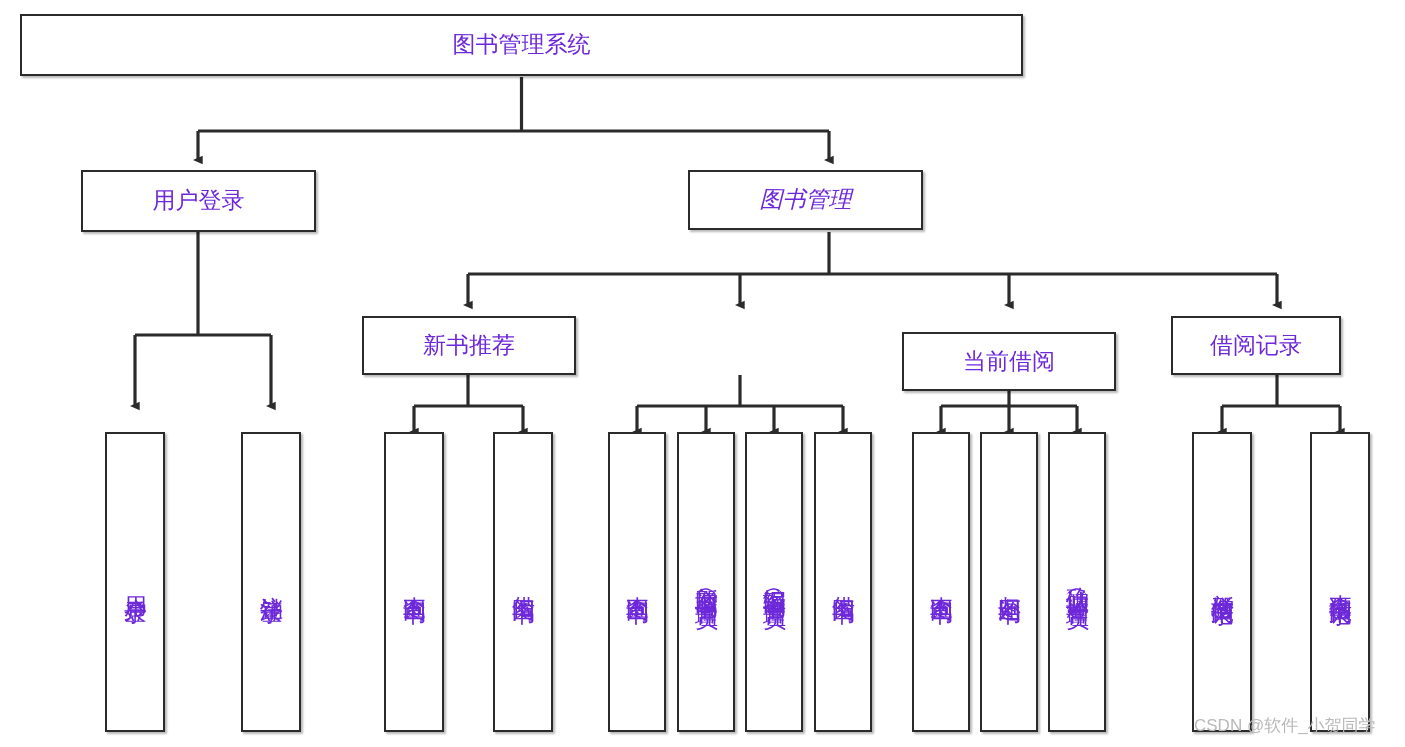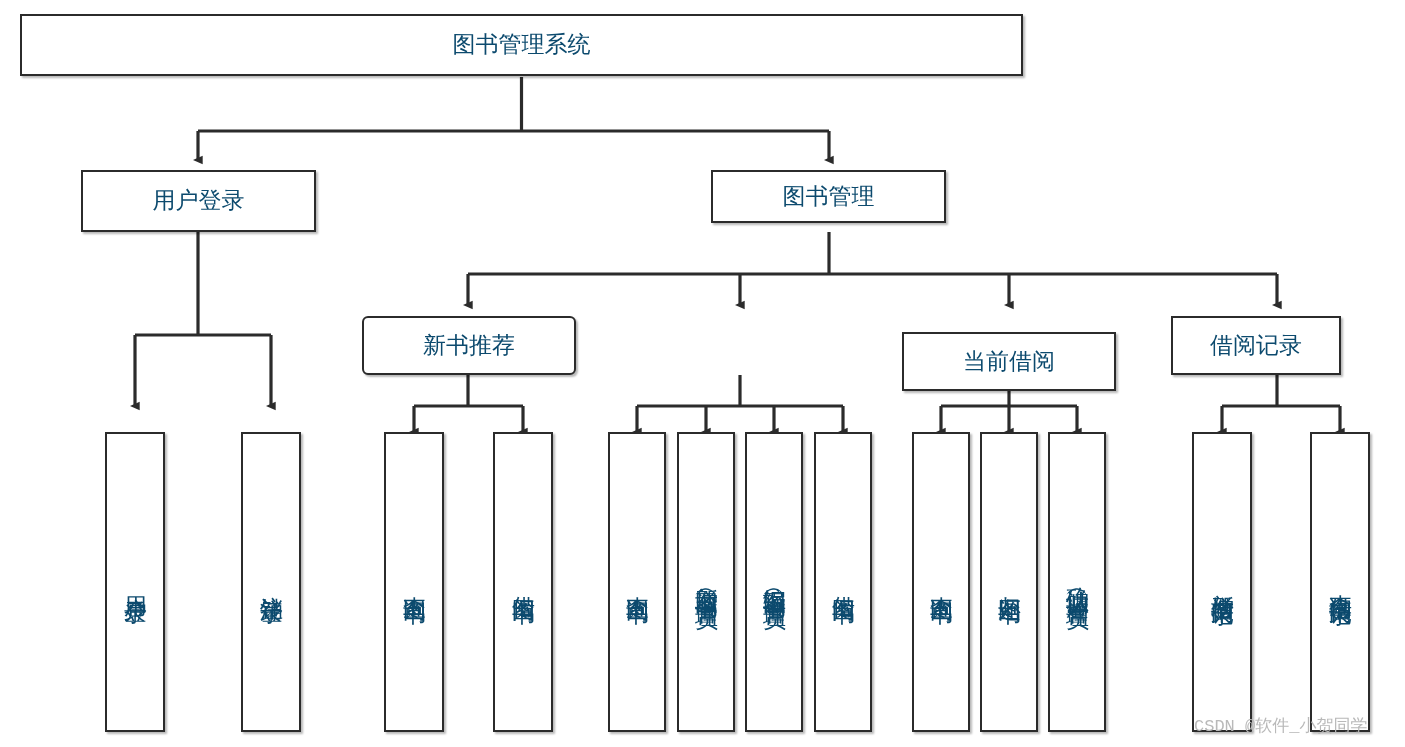--- a/index.html
+++ b/index.html
@@ -26,21 +26,21 @@
   }
   .node {
     position: absolute;
     box-sizing: border-box;
     background: #ffffff;
     border: 2px solid #2b2b2b;
     box-shadow: 2px 2px 2px rgba(0,0,0,0.28);
     display: flex;
     align-items: center;
     justify-content: center;
-    color: #0c4a6e;
+    color: #6d28d9;
     z-index: 2;
   }
   .node .lbl {
     display: block;
     text-align: center;
     line-height: 1.18;
     white-space: nowrap;
   }
   .node.horiz .lbl {
     font-size: 23px;
@@ -59,21 +59,21 @@
     letter-spacing: 3px;
   }
   #watermark {
     position: absolute;
     left: 1194px;
     top: 714px;
     font-size: 17px;
     color: #b9b9b9;
     white-space: nowrap;
     z-index: 3;
-    font-family: Liberation Mono, monospace;
+    font-family: Liberation Sans, sans-serif;
   }
 </style>
 </head>
 <body>
 
 <div id="canvas">
 
   <svg id="wires" viewBox="0 0 1405 747" xmlns="http://www.w3.org/2000/svg">
     <defs>
       <marker id="arrow" markerWidth="10" markerHeight="10" refX="4.6" refY="5" orient="auto" markerUnits="userSpaceOnUse">
@@ -127,25 +127,25 @@
     </g>
   </svg>
 
   <div class="node horiz" style="left:20px; top:14px; width:1003px; height:62px;">
     <span class="lbl">图书管理系统</span>
   </div>
 
   <div class="node horiz" style="left:81px; top:170px; width:235px; height:62px;">
     <span class="lbl">用户登录</span>
   </div>
-  <div class="node horiz" style="left:711px; top:170px; width:235px; height:53px;">
+  <div class="node horiz" style="left:688px; top:170px; width:235px; height:60px;font-style:italic;">
     <span class="lbl">图书管理</span>
   </div>
 
-  <div class="node horiz" style="left:362px; top:316px; width:214px; height:59px;border-radius:6px;">
+  <div class="node horiz" style="left:362px; top:316px; width:214px; height:59px;">
     <span class="lbl">新书推荐</span>
   </div>
   <div class="node horiz" style="left:902px; top:332px; width:214px; height:59px;">
     <span class="lbl">当前借阅</span>
   </div>
   <div class="node horiz" style="left:1171px; top:316px; width:170px; height:59px;">
     <span class="lbl">借阅记录</span>
   </div>
 
   <div class="node vert" style="left:105px; top:432px; width:60px; height:300px;">

